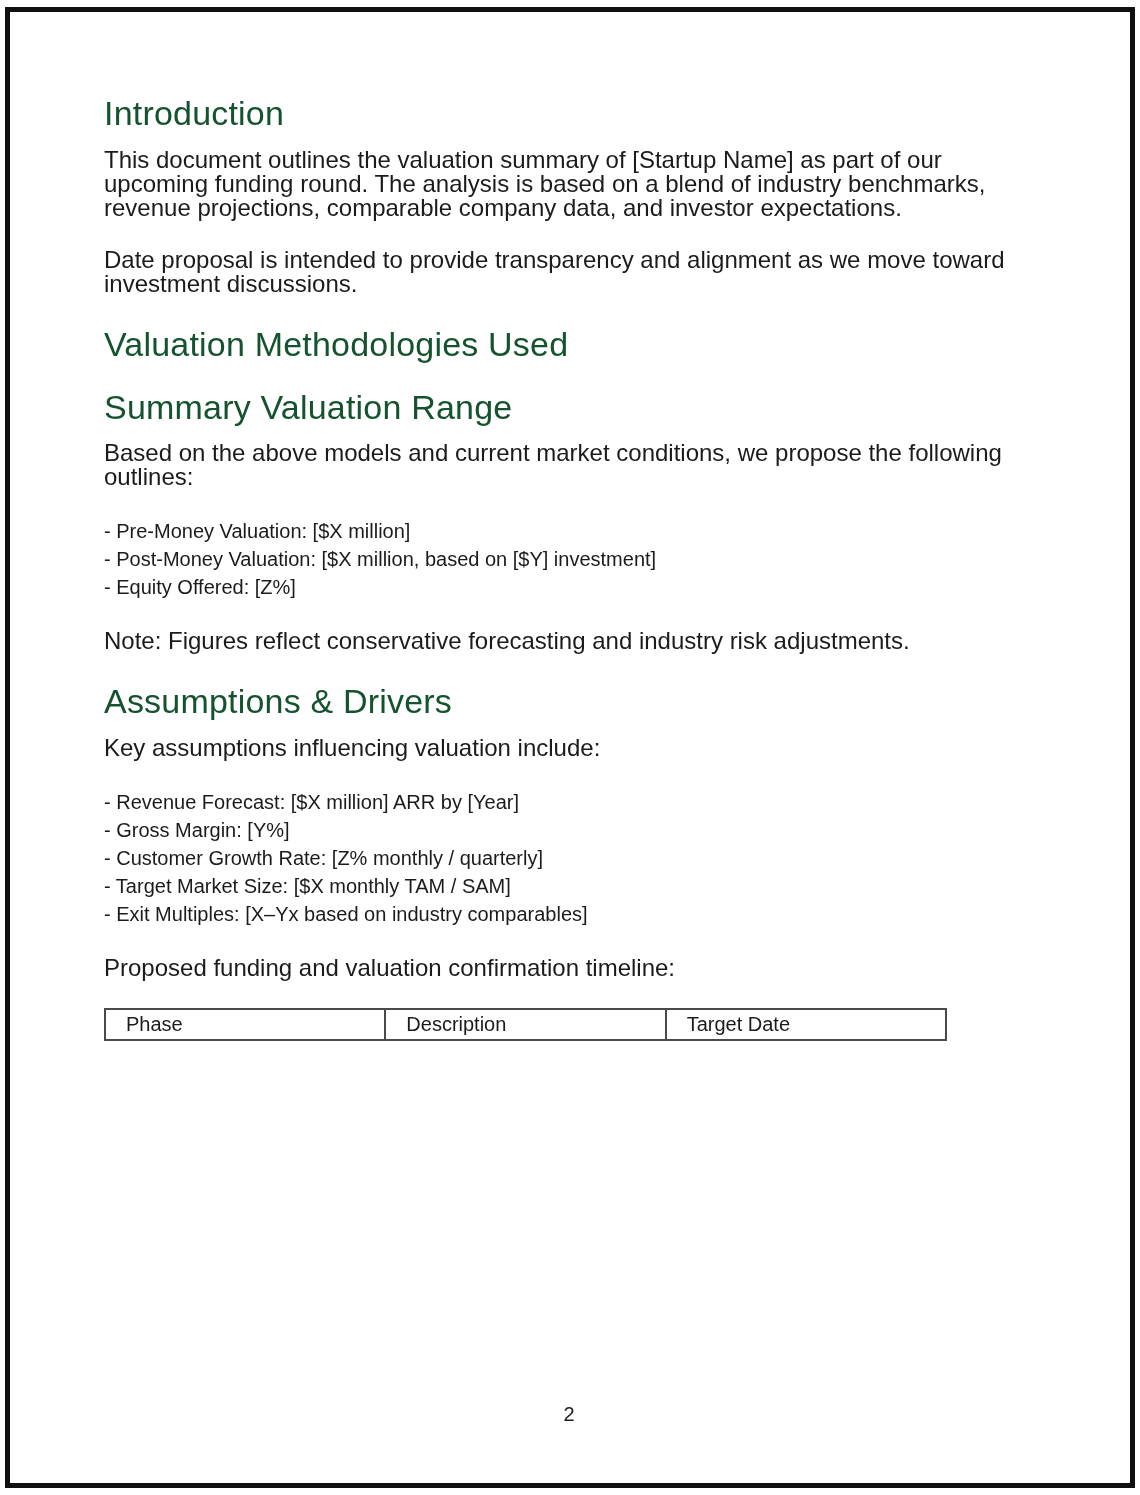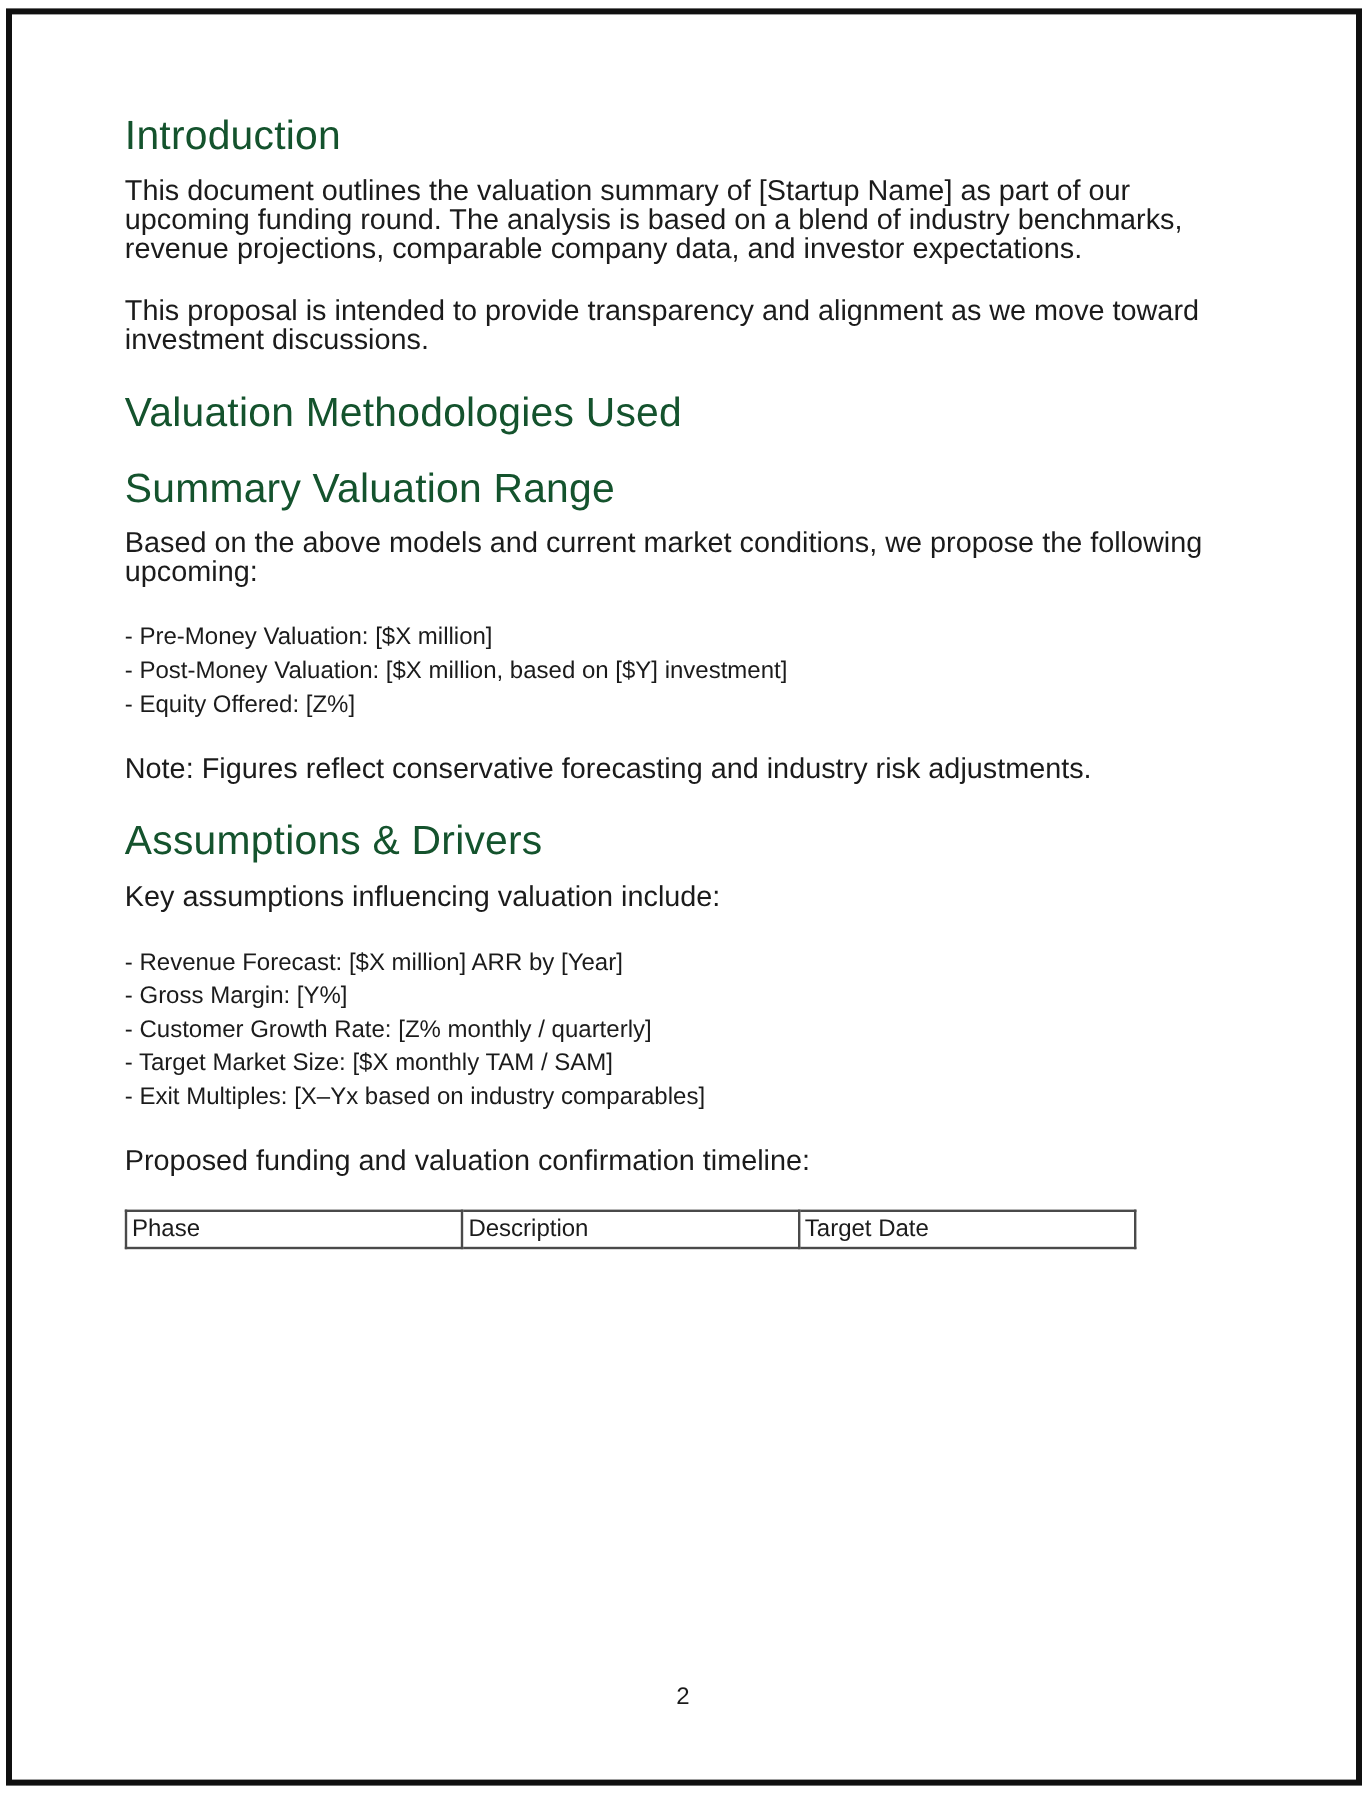--- a/index.html
+++ b/index.html
@@ -57,21 +57,21 @@
   table.timeline-table {
     border-collapse: collapse;
     width: 843px;
     table-layout: fixed;
     margin: 0;
   }
   table.timeline-table td {
     border: 2px solid #4a4a4a;
     font-size: 20px;
     line-height: 22px;
-    padding: 3px 8px 4px 4px;
+    padding: 3px 8px 4px 20px;
     height: 19px;
     vertical-align: middle;
     overflow: hidden;
   }
   .page-number {
     font-size: 20px;
     line-height: 24px;
     text-align: center;
     width: 930px;
     margin-left: 104px;
@@ -82,26 +82,26 @@
 </style>
 </head>
 <body>
 
 <div class="page-frame"></div>
 
 <div class="content">
 
   <h1 class="doc-h1 first">Introduction</h1>
   <p class="doc-p">This document outlines the valuation summary of [Startup Name] as part of our upcoming funding round. The analysis is based on a blend of industry benchmarks, revenue projections, comparable company data, and investor expectations.</p>
-  <p class="doc-p">This proposal is intended to provide transparency and alignment as we move toward investment discussions.</p>
+  <p class="doc-p">Date proposal is intended to provide transparency and alignment as we move toward investment discussions.</p>
 
   <h1 class="doc-h1">Valuation Methodologies Used</h1>
 
   <h1 class="doc-h1">Summary Valuation Range</h1>
-  <p class="doc-p">Based on the above models and current market conditions, we propose the following upcoming:</p>
+  <p class="doc-p">Based on the above models and current market conditions, we propose the following outlines:</p>
   <div class="doc-list">
     <div class="list-line">- Pre-Money Valuation: [$X million]</div>
     <div class="list-line">- Post-Money Valuation: [$X million, based on [$Y] investment]</div>
     <div class="list-line">- Equity Offered: [Z%]</div>
   </div>
   <p class="doc-p">Note: Figures reflect conservative forecasting and industry risk adjustments.</p>
 
   <h1 class="doc-h1">Assumptions &amp; Drivers</h1>
   <p class="doc-p">Key assumptions influencing valuation include:</p>
   <div class="doc-list">

